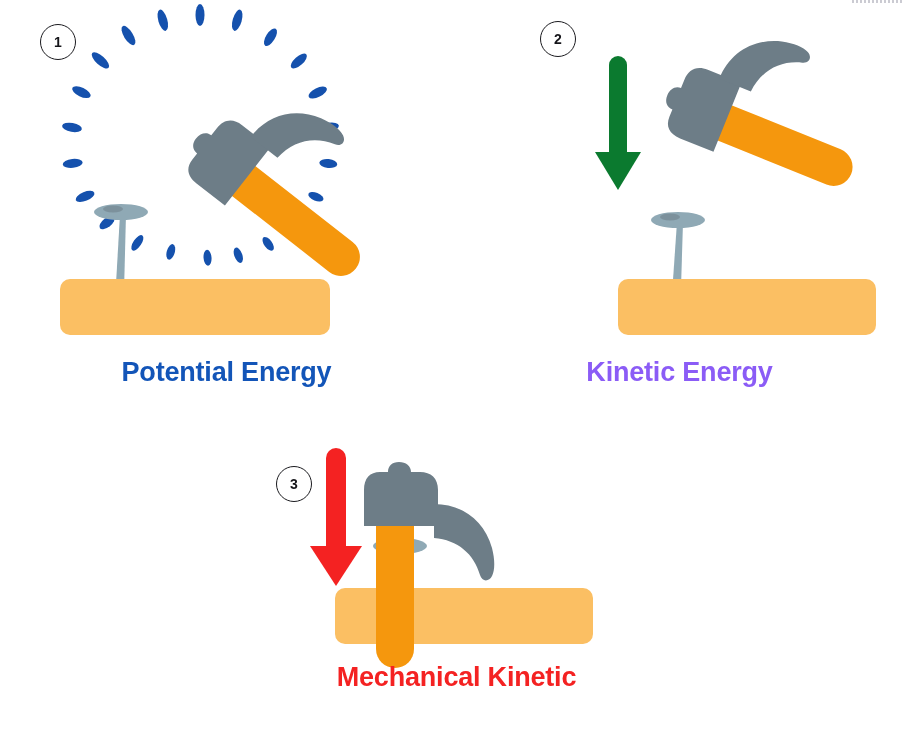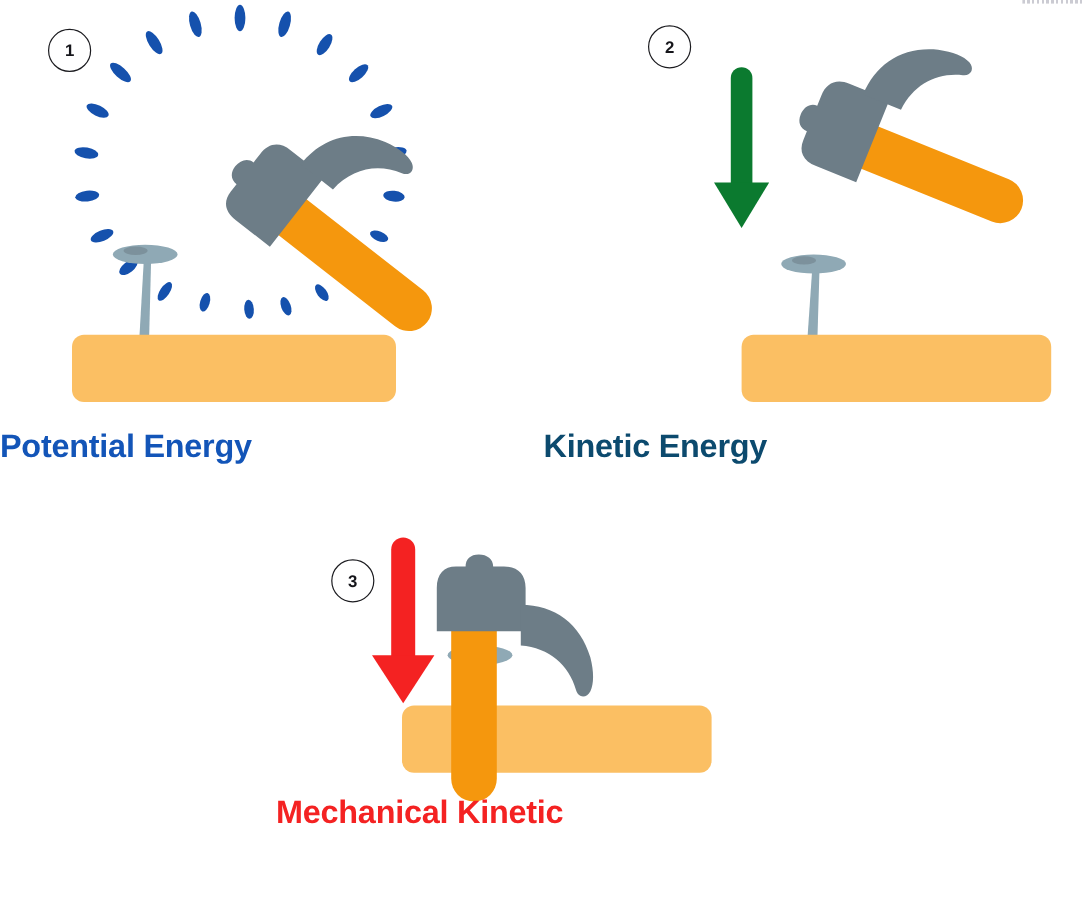--- a/index.html
+++ b/index.html
@@ -61,28 +61,29 @@
     letter-spacing: 0;
   }
   #badge-1 { left: 40px;  top: 24px; }
   #badge-2 { left: 87px;  top: 21px; }
   #badge-3 { left: 46px;  top: 66px; }
 
   
   .caption {
     position: absolute;
     width: 100%;
+    text-align: center;
     font-family: "Liberation Sans", sans-serif;
     font-weight: 700;
     font-size: 27px;
     letter-spacing: -0.2px;
     white-space: nowrap;
   }
   #caption-1 { top: 357px; color: #1355b8; }
-  #caption-2 { top: 357px; color: #0c4a6e; left: 0; }
+  #caption-2 { top: 357px; color: #8b5cf6; left: 0; }
   #caption-3 { top: 262px; color: #f42222; }
 
   .wm {
     position: absolute;
     right: 2px;
     top: -2px;
     width: 52px;
     height: 5px;
     opacity: 0.35;
     background: repeating-linear-gradient(

